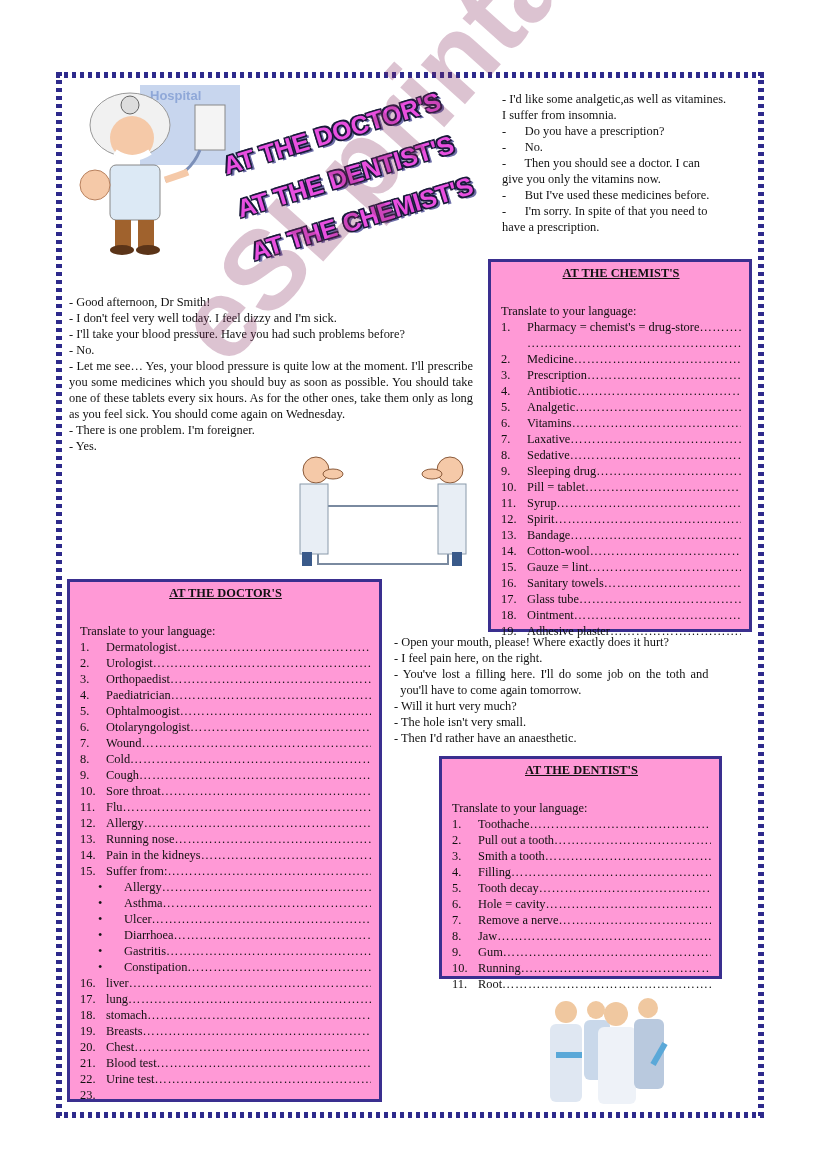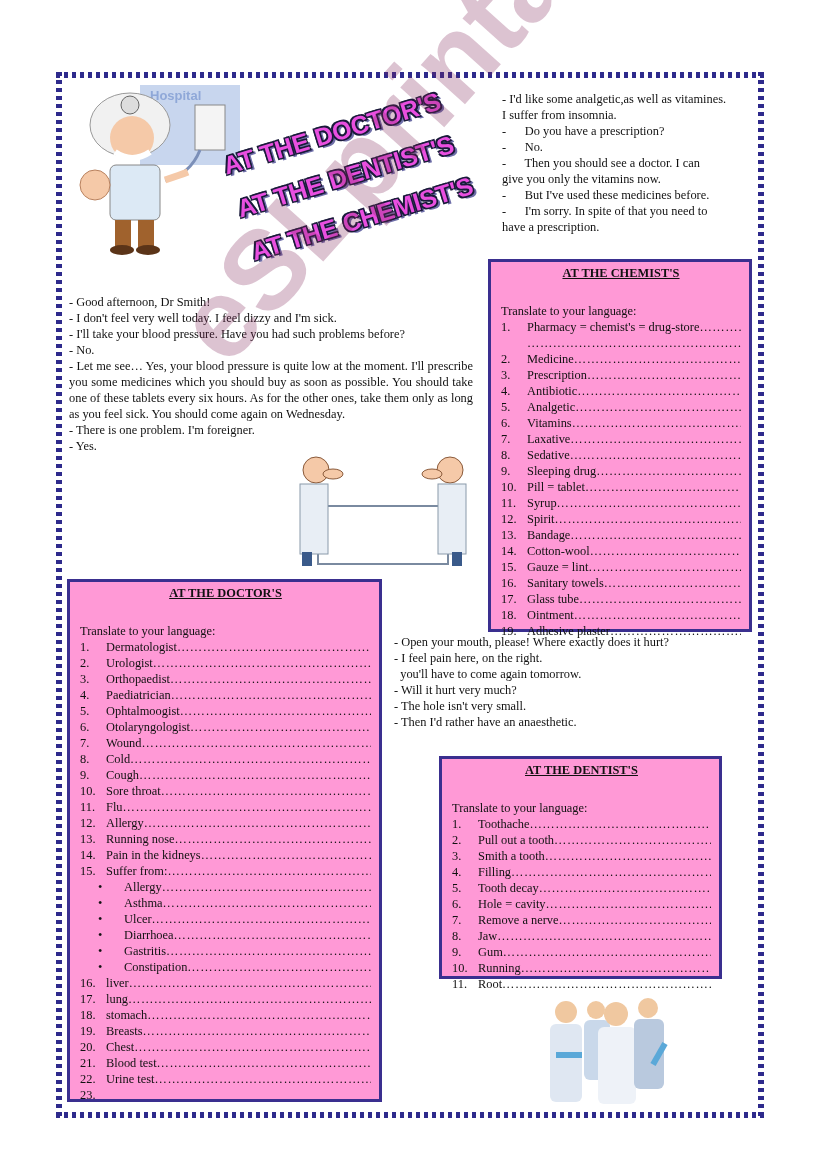--- a/index.html
+++ b/index.html
@@ -366,20 +366,21 @@
         <span class="num">23.</span>
         <span class="term"></span>
         <span class="dots"></span>
       </div>
     </div>
 </div>
 
 <div class="abs txt" style="left:394px;top:634px;width:356px;">
   <div class="line">- Open your mouth, please! Where exactly does it hurt?</div>
   <div class="line">- I feel pain here, on the right.</div>
+  <div class="line" style="word-spacing:2px">- You've lost a filling here. I'll do some job on the toth and</div>
   <div class="line" style="white-space:pre">  you'll have to come again tomorrow.</div>
   <div class="line">- Will it hurt very much?</div>
   <div class="line">- The hole isn't very small.</div>
   <div class="line">- Then I'd rather have an anaesthetic.</div>
 </div>
 
 <div class="pinkbox" style="left:439px;top:756px;width:283px;height:223px;">
   <div class="box-title">AT THE DENTIST'S</div>
   <div class="box-sub">Translate to your language:</div>
   <div id="dentist-list">

